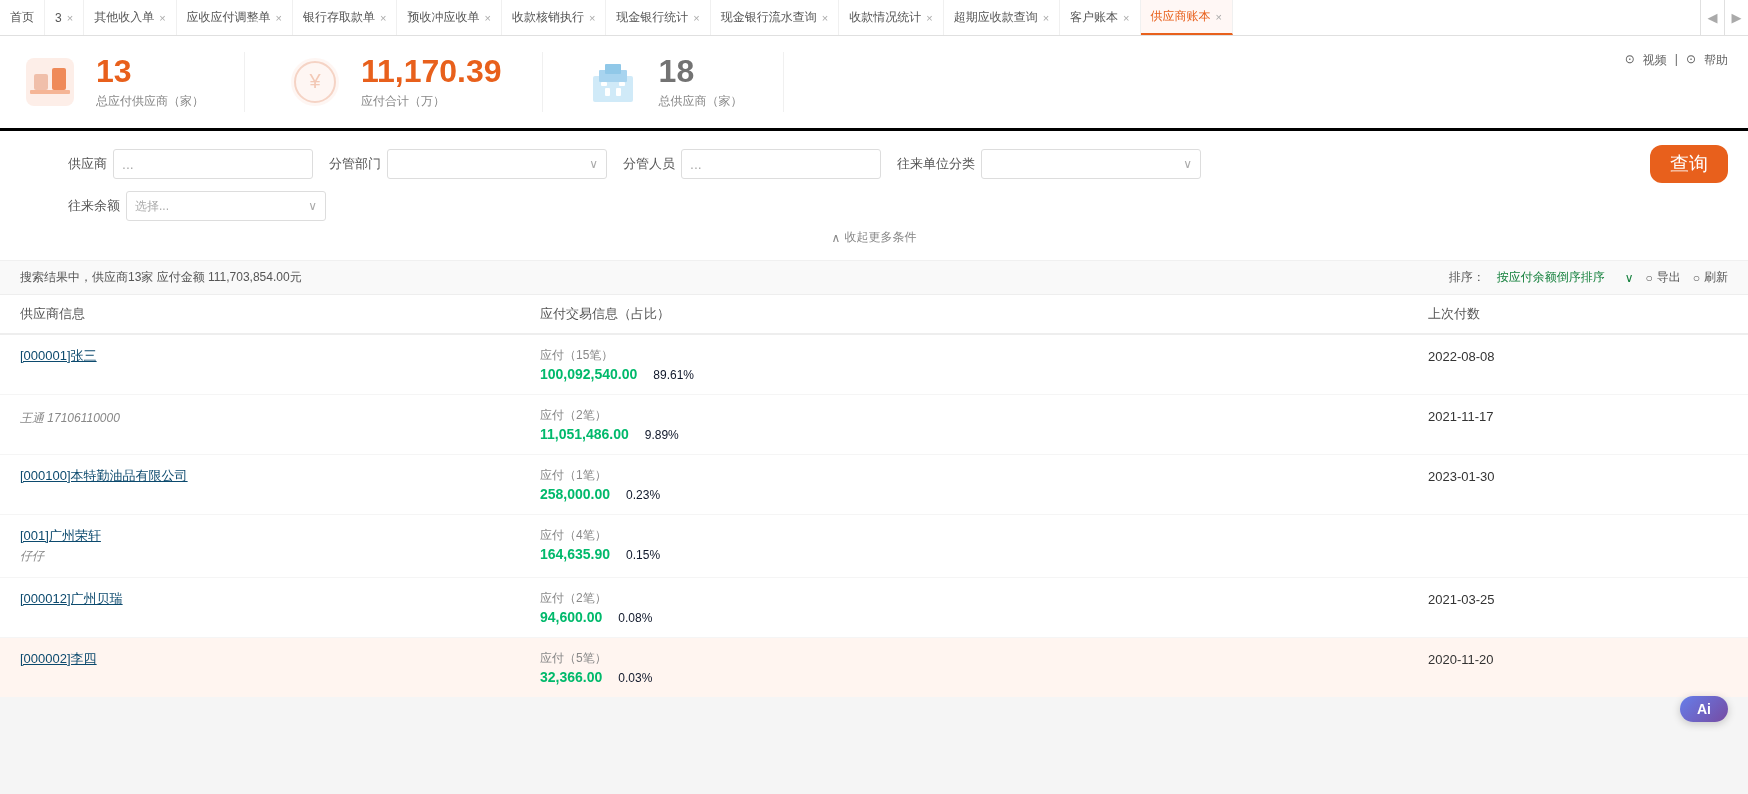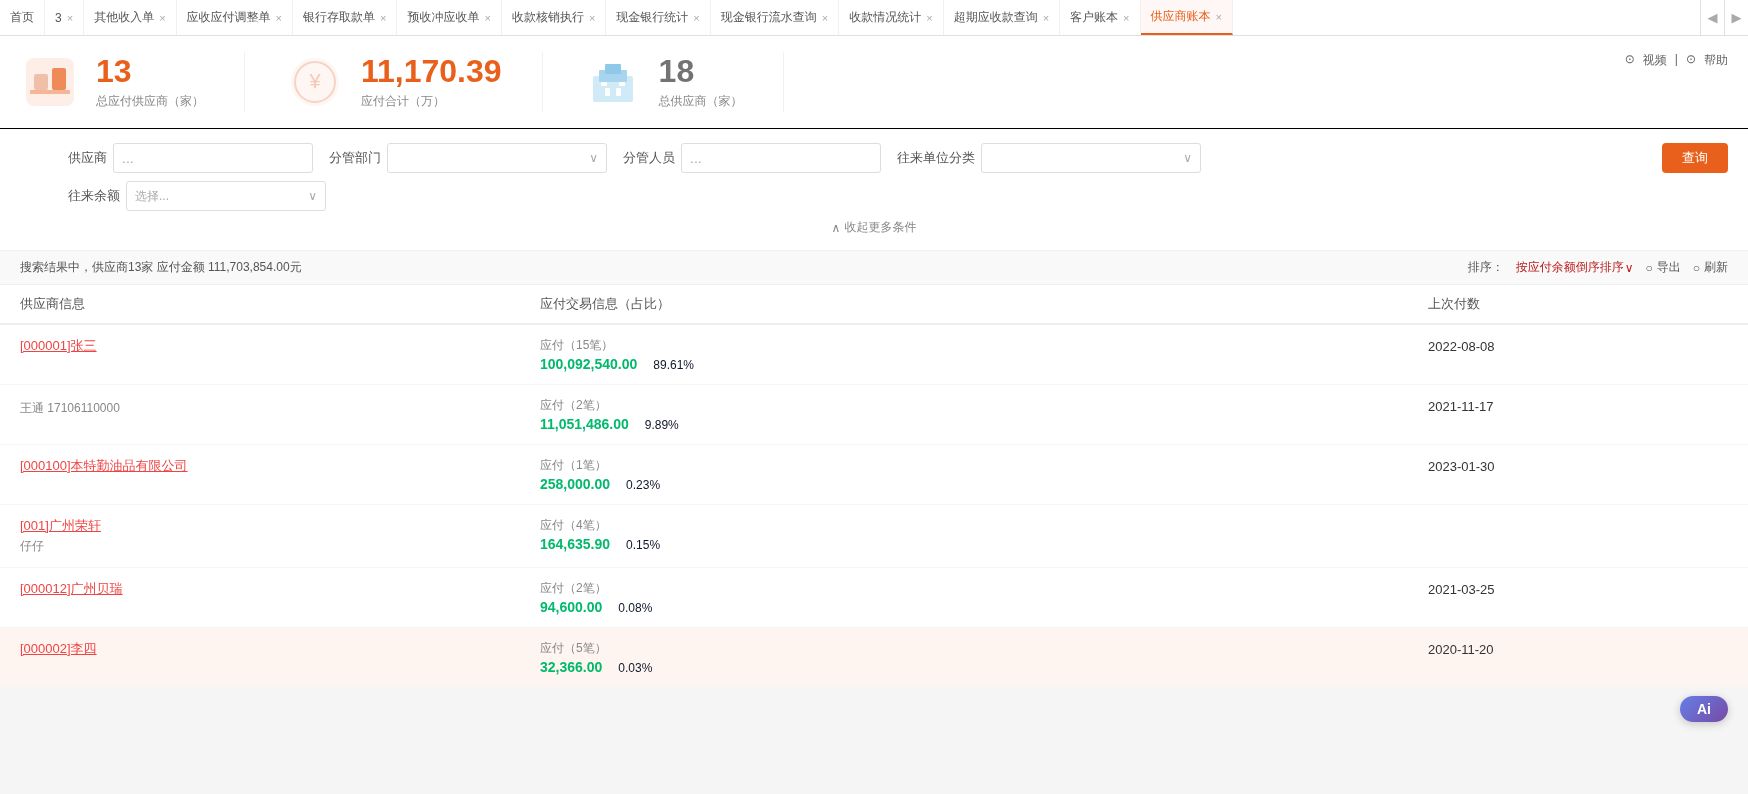--- a/index.html
+++ b/index.html
@@ -49,21 +49,21 @@
       cursor: pointer;
       color: #aaa;
       border-left: 1px solid #e0e0e0;
     }
 
     
     .stats-bar {
       display: flex;
       background: #fff;
       padding: 16px 20px;
-      border-bottom: 1px solid #000000;
+      border-bottom: 3px solid #000000;
       align-items: flex-start;
       position: relative;
     }
     .stat-item {
       display: flex;
       align-items: center;
       padding: 0 40px;
       border-right: 1px solid #f0f0f0;
     }
     .stat-item:last-of-type { border-right: none; }
@@ -132,23 +132,23 @@
       justify-content: space-between;
       position: relative;
     }
     .filter-select .dots { color: #aaa; font-size: 14px; }
     .filter-select .arrow { color: #aaa; }
 
     .search-btn {
       background: #e8601c;
       color: #fff;
       border: none;
-      border-radius: 4px;
+      border-radius: 12px;
       padding: 6px 20px;
-      font-size: 13px;
+      font-size: 19px;
       cursor: pointer;
       margin-left: auto;
     }
 
     .collapse-btn {
       display: flex;
       align-items: center;
       justify-content: center;
       margin: 6px auto 4px;
       cursor: pointer;
@@ -169,25 +169,25 @@
       font-size: 12px;
       color: #555;
     }
     .result-bar-right {
       display: flex;
       align-items: center;
       gap: 12px;
     }
     .sort-label { color: #555; }
     .sort-select {
-      color: #b91c1c;
-      cursor: pointer;
-      display: flex;
-      align-items: center;
-      gap: 1px;
+      color: #15803d;
+      cursor: pointer;
+      display: flex;
+      align-items: center;
+      gap: 20px;
     }
     .action-btn {
       display: flex;
       align-items: center;
       gap: 4px;
       cursor: pointer;
       color: #555;
       font-size: 12px;
     }
 
@@ -209,26 +209,26 @@
       display: grid;
       grid-template-columns: 520px 1fr 300px;
       padding: 12px 20px;
       border-bottom: 1px solid #f5f5f5;
       background: #fff;
       align-items: start;
     }
     .table-row.highlighted { background: #fff5f0; }
 
     .supplier-name {
-      color: #ef4444;
+      color: #0c4a6e;
       text-decoration: underline;
       cursor: pointer;
       font-size: 13px;
     }
-    .supplier-sub { font-size: 12px; color: #888; margin-top: 3px; }
+    .supplier-sub { font-size: 12px; color: #888; margin-top: 3px; font-style: italic; }
 
     .payable-label { font-size: 12px; color: #888; }
     .payable-amount { font-size: 14px; color: #00b96b; font-weight: bold; margin-top: 2px; cursor: pointer; }
     .payable-percent { color: #0f172a; font-size: 12px; margin-left: 16px; }
     .payable-info { display: flex; align-items: baseline; gap: 0; flex-wrap: wrap; }
 
     .last-payment { font-size: 13px; color: #333; padding-top: 2px; }
 
     
     .table-container { overflow-y: auto; max-height: 520px; }

